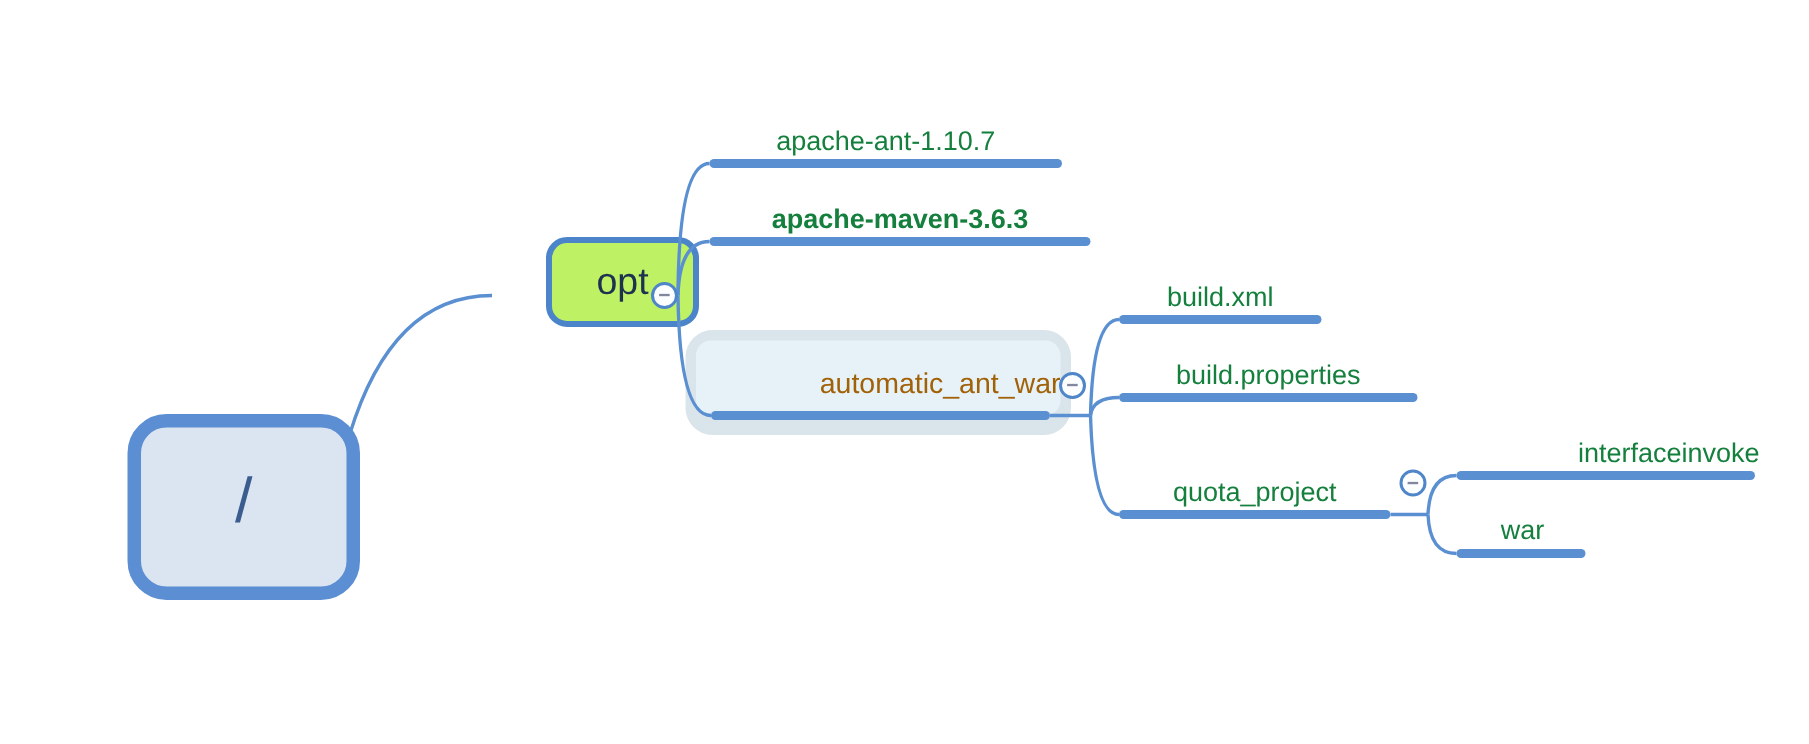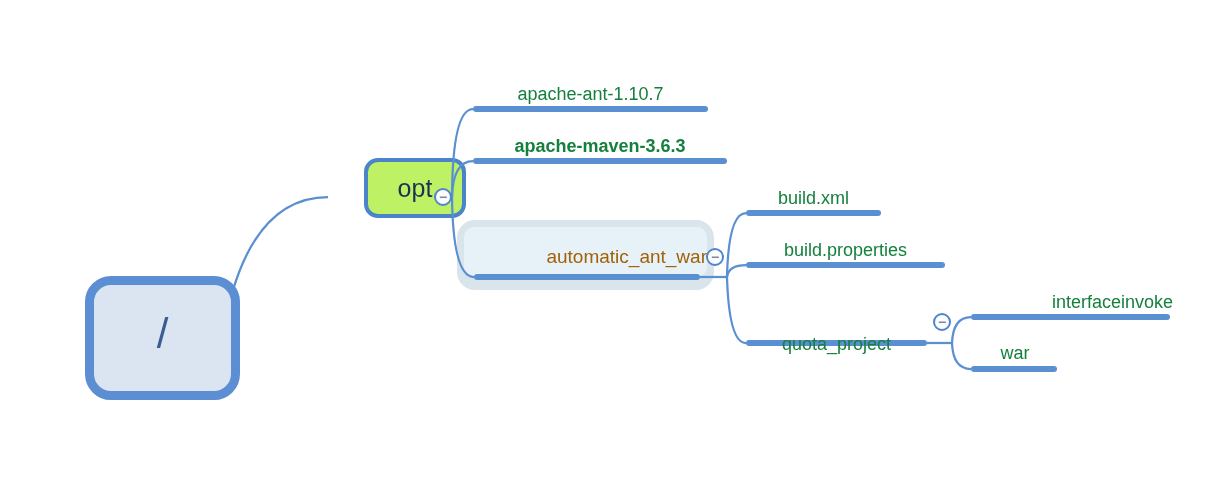--- a/index.html
+++ b/index.html
@@ -99,21 +99,21 @@
       <path d="M974,369 L1054,369"></path>
     </g>
   </svg>
 
   <div class="sel-label">automatic_ant_war</div>
 
   <div class="leaf" style="left:473px;top:84px;width:235px;">apache-ant-1.10.7</div>
   <div class="leaf" style="left:473px;top:136px;width:254px;font-weight:bold;">apache-maven-3.6.3</div>
   <div class="leaf" style="left:746px;top:188px;width:135px;text-align:center;">build.xml</div>
   <div class="leaf" style="left:746px;top:240px;width:199px;">build.properties</div>
-  <div class="leaf" style="left:746px;top:334px;width:181px;">quota_project</div>
+  <div class="leaf" style="left:746px;top:318px;width:181px;">quota_project</div>
   <div class="leaf" style="left:1014px;top:292px;width:197px;">interfaceinvoke</div>
   <div class="leaf" style="left:973px;top:343px;width:84px;">war</div>
 
   <div class="collapse-btn" style="left:434px;top:188px;">
     <span>−</span>
   </div>
   <div class="collapse-btn" style="left:706px;top:248px;">
     <span>−</span>
   </div>
   <div class="collapse-btn" style="left:933px;top:313px;">

